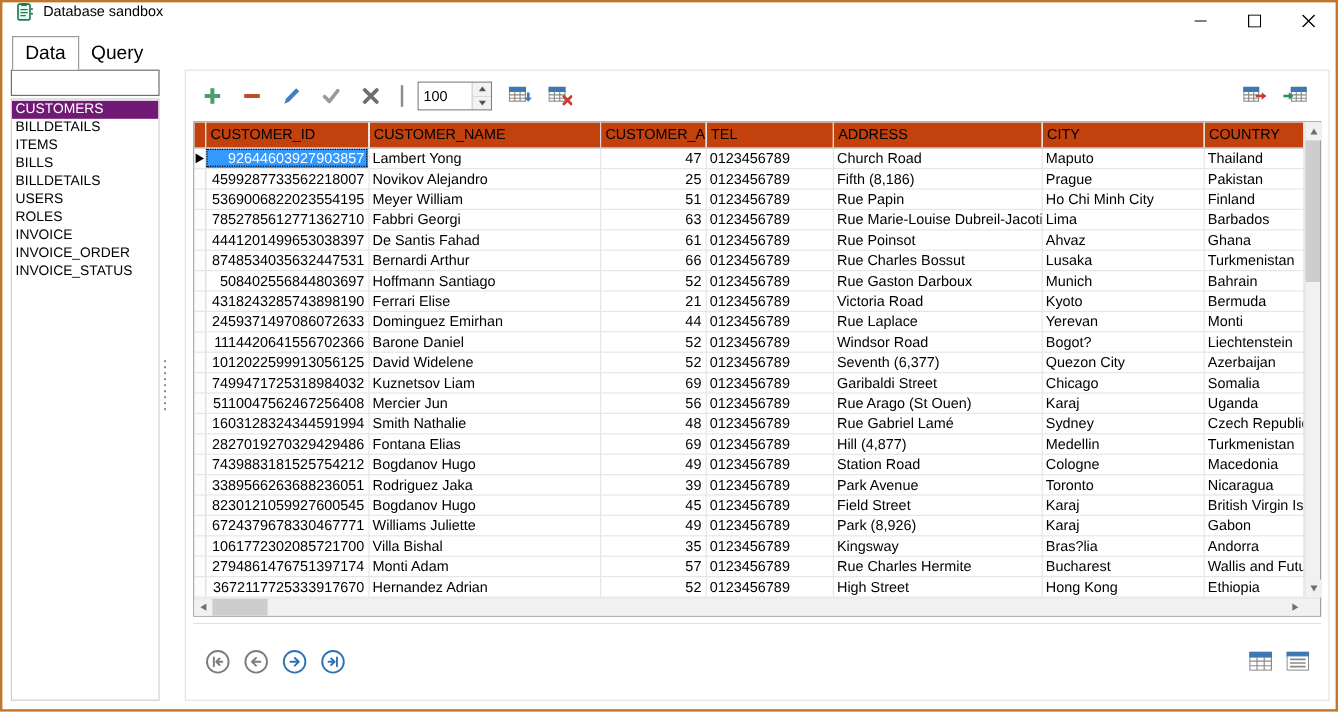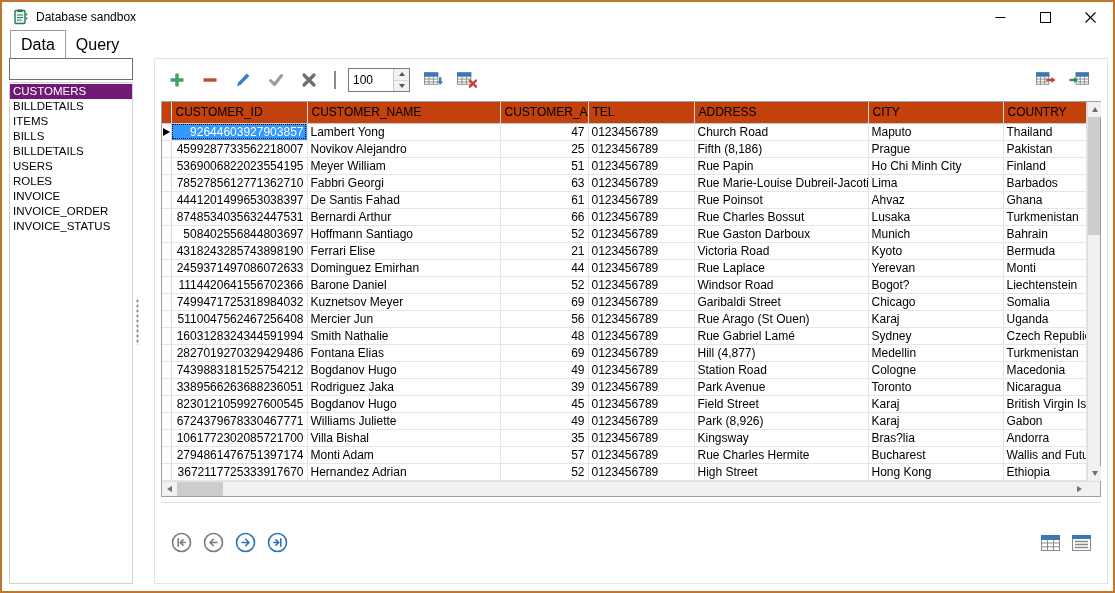--- a/index.html
+++ b/index.html
@@ -3,21 +3,21 @@
 <meta charset="utf-8">
 <style>
   * { margin:0; padding:0; box-sizing:border-box; }
   html,body { width:1115px; height:593px; background:#888; }
   body { font-family:"Liberation Sans", sans-serif; font-size:12px; color:#000; }
 
   .window { width:1115px; height:593px; border:2px solid #c1762d; background:#fff;
             display:flex; flex-direction:column; }
 
   
-  .titlebar { height:30px; display:flex; align-items:center; flex:none; }
+  .titlebar { height:30px; display:flex; align-items:flex-start; flex:none; }
   .app-icon { margin-left:10px; width:16px; height:16px; }
   .title-text { margin-left:8px; font-size:12px; }
   .tb-spacer { flex:1; }
   .win-btn { width:45px; height:30px; display:flex; align-items:center; justify-content:center; }
 
   
   .tabstrip { height:26px; padding-left:8px; display:flex; align-items:flex-end; flex:none; }
   .tab { padding:3px 10px 4px 10px; font-size:16px; color:#000; }
   .tab.active { border:1px solid #9b9b9b; border-bottom:none; background:#fff;
                 padding-top:5px; position:relative; z-index:2; }
@@ -359,22 +359,32 @@
                     <td class="num">1114420641556702366</td>
                     <td>Barone Daniel</td>
                     <td class="num">52</td>
                     <td>0123456789</td>
                     <td>Windsor Road</td>
                     <td>Bogot?</td>
                     <td>Liechtenstein</td>
                   </tr>
                   <tr>
                     <td class="marker"></td>
+                    <td class="num">1012022599913056125</td>
+                    <td>David Widelene</td>
+                    <td class="num">52</td>
+                    <td>0123456789</td>
+                    <td>Seventh (6,377)</td>
+                    <td>Quezon City</td>
+                    <td>Azerbaijan</td>
+                  </tr>
+                  <tr>
+                    <td class="marker"></td>
                     <td class="num">7499471725318984032</td>
-                    <td>Kuznetsov Meyer</td>
+                    <td>Kuznetsov Liam</td>
                     <td class="num">69</td>
                     <td>0123456789</td>
                     <td>Garibaldi Street</td>
                     <td>Chicago</td>
                     <td>Somalia</td>
                   </tr>
                   <tr>
                     <td class="marker"></td>
                     <td class="num">5110047562467256408</td>
                     <td>Mercier Jun</td>

